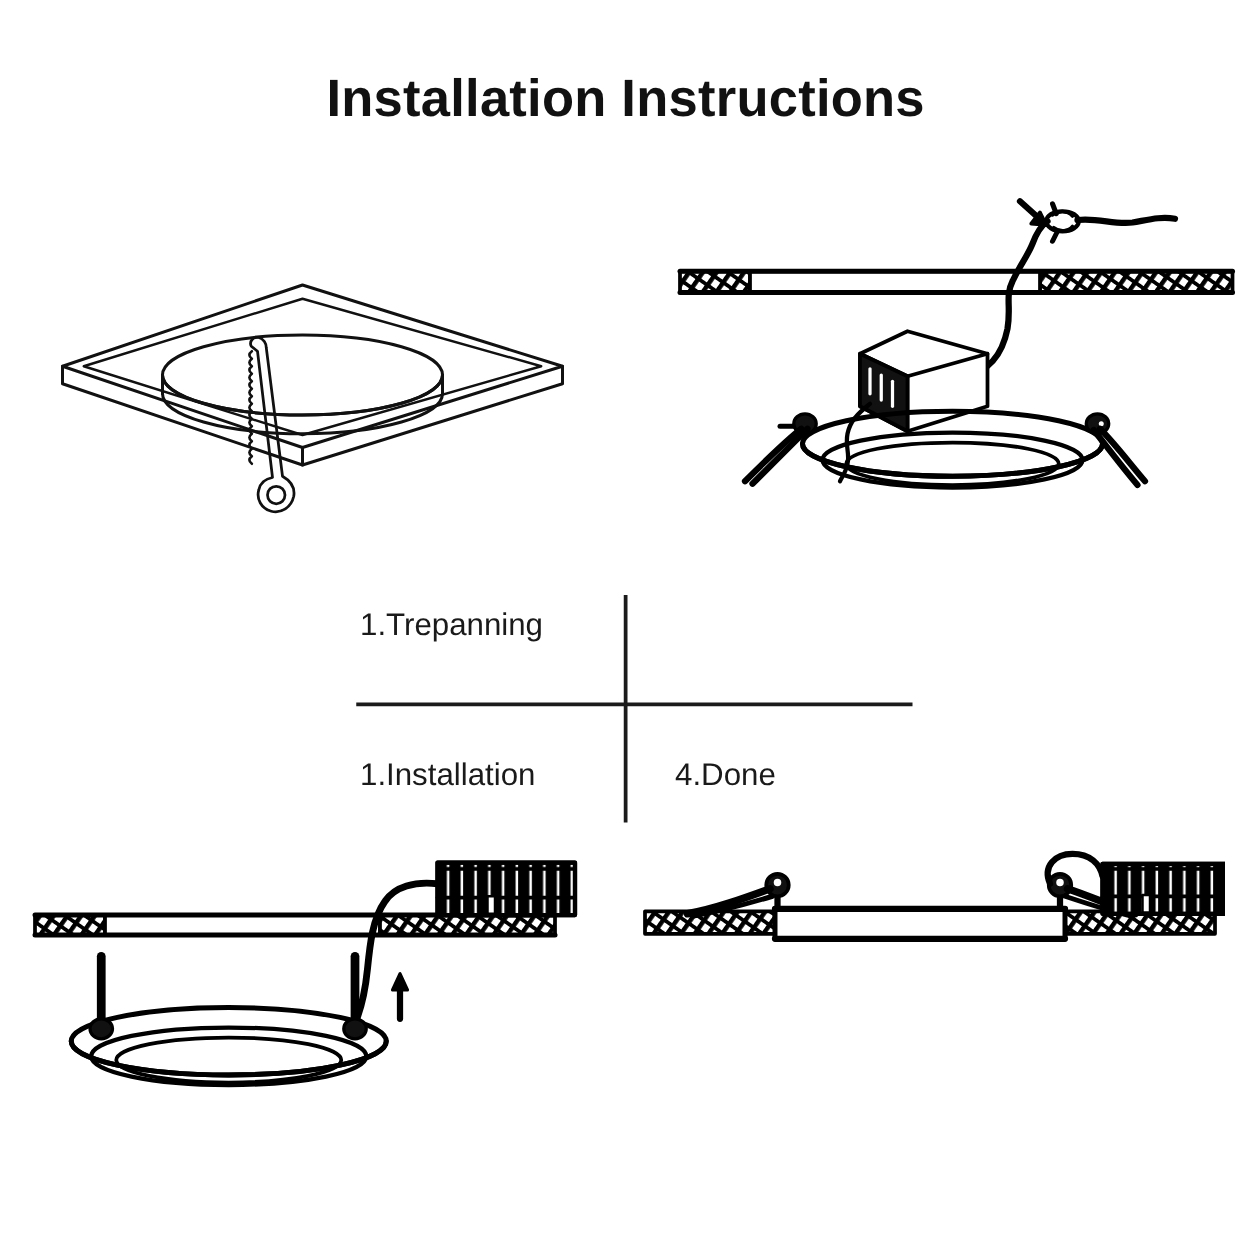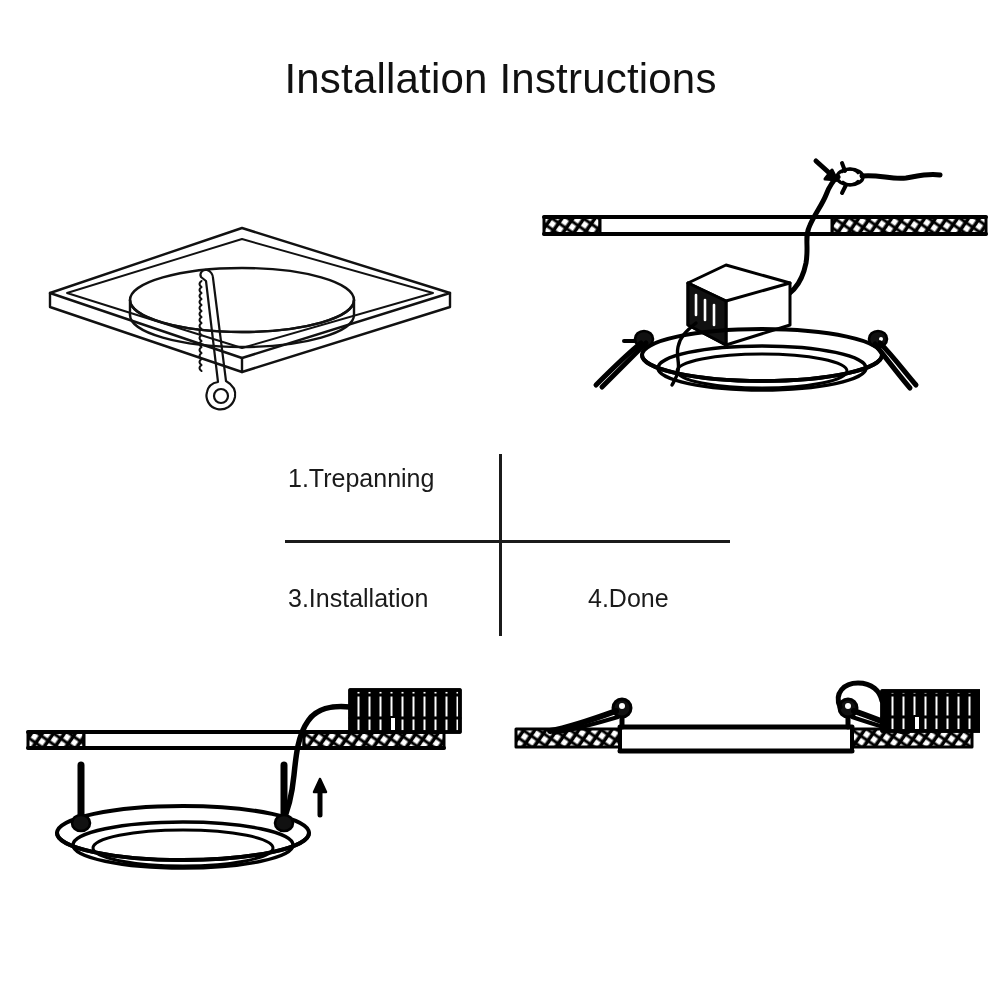--- a/index.html
+++ b/index.html
@@ -18,39 +18,39 @@
     background: #ffffff;
     overflow: hidden;
   }
   #title {
     position: absolute;
     left: 0;
     top: 55px;
     width: 1001px;
     text-align: center;
     font-size: 42px;
-    font-weight: normal;
+    font-weight: bold;
     letter-spacing: 0.2px;
     color: #111111;
     font-family: "Liberation Sans", sans-serif;
   }
   .figure {
     position: absolute;
   }
   #fig-1 { left: 20px;  top: 215px; width: 450px; height: 215px; }
   #fig-2 { left: 540px; top: 155px; width: 450px; height: 255px; }
   #fig-3 { left: 20px;  top: 655px; width: 470px; height: 255px; }
   #fig-4 { left: 510px; top: 655px; width: 470px; height: 175px; }
 
   .figure svg { display: block; width: 100%; height: 100%; }
 
   #legend {
     position: absolute;
     left: 270px;
-    top: 444px;
+    top: 466px;
     width: 460px;
     height: 200px;
   }
   .divider-v {
     position: absolute;
     left: 229px;
     top: 10px;
     width: 3px;
     height: 182px;
     background: #1b1b1b;
@@ -66,21 +66,21 @@
   .legend-label {
     position: absolute;
     font-size: 25px;
     color: #1a1a1a;
     font-family: "Liberation Sans", sans-serif;
     white-space: nowrap;
   }
   #label-1 { left: 18px;  top: 20px; }
   #label-2 { left: 270px; top: 20px; }
   #label-3 { left: 18px;  top: 140px; }
-  #label-4 { left: 270px; top: 140px; margin-left: 48px; }
+  #label-4 { left: 270px; top: 140px; }
 </style>
 </head>
 <body>
 
 <div id="page">
 
   <div id="title">Installation Instructions</div>
 
   <div class="figure" id="fig-1">
     <svg viewBox="0 0 450 215" xmlns="http://www.w3.org/2000/svg" fill="none" stroke="#111111" stroke-width="2.4" stroke-linecap="round" stroke-linejoin="round">
@@ -319,17 +319,17 @@
         <path d="M372 62 L470 62" stroke-width="3"></path>
         <rect x="404" y="61" width="6" height="14" fill="#ffffff" stroke="#000000" stroke-width="2"></rect>
       </g>
     </svg>
   </div>
 
   <div id="legend">
     <div class="divider-v"></div>
     <div class="divider-h"></div>
     <div class="legend-label" id="label-1">1.Trepanning</div>
-    <div class="legend-label" id="label-3">3.Installation</div>
+    <div class="legend-label" id="label-3">1.Installation</div>
     <div class="legend-label" id="label-4">4.Done</div>
   </div>
 
 </div>
 
 </body></html>

